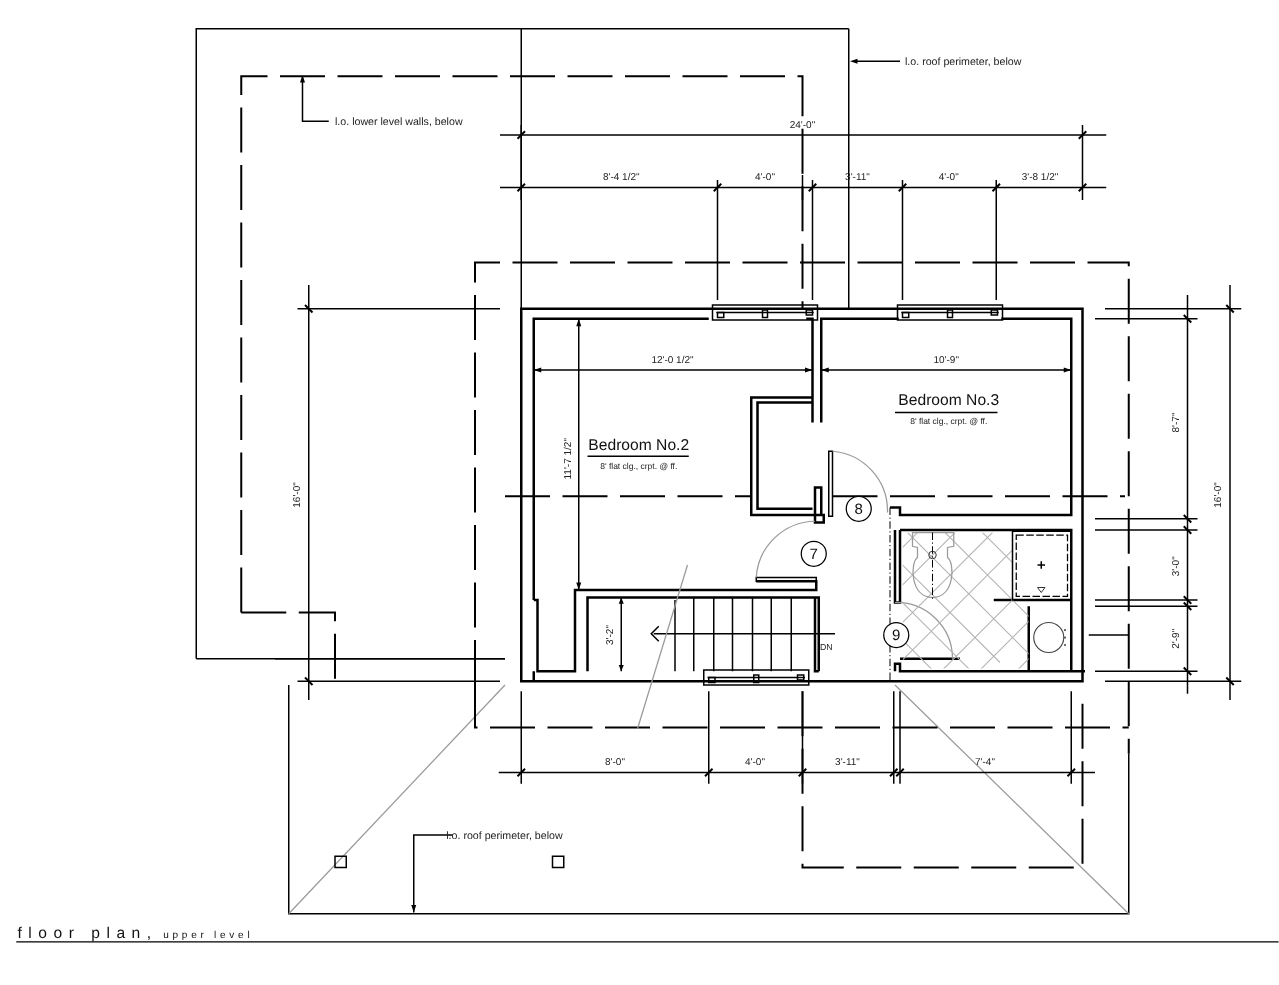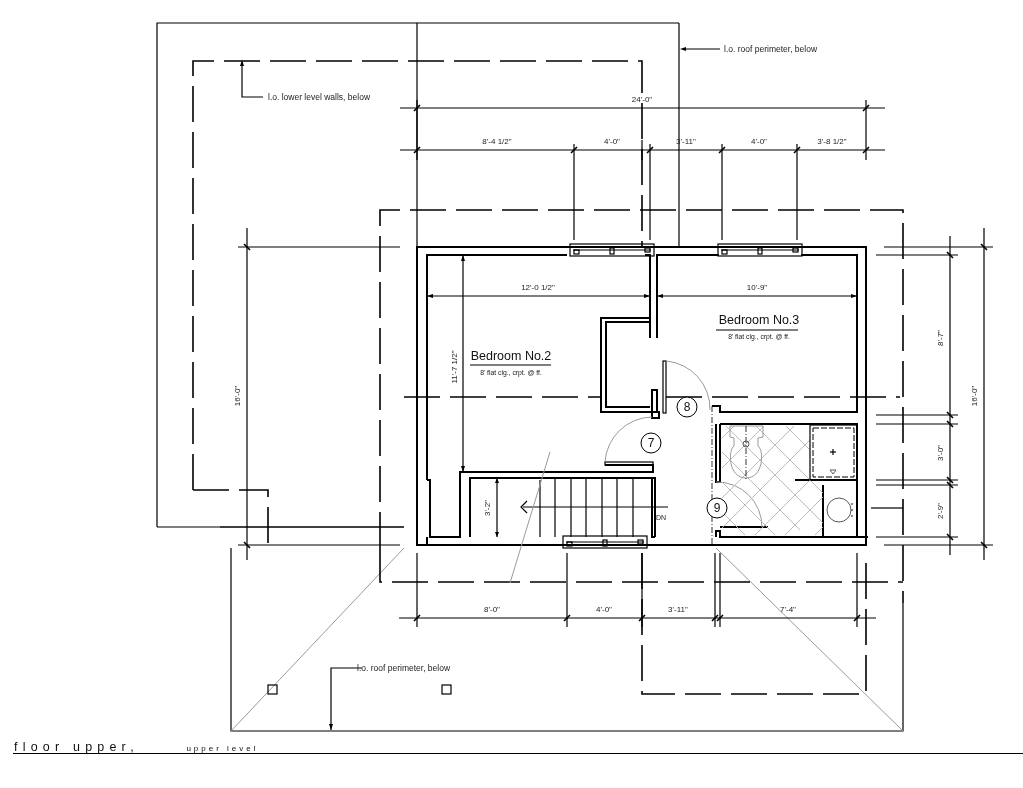--- a/index.html
+++ b/index.html
@@ -14,21 +14,21 @@
   .note { font-family: "Liberation Sans", sans-serif; font-size: 8.5px; fill: #222; }
   .room { font-family: "Liberation Sans", sans-serif; font-size: 12.5px; fill: #111; }
   .sub { font-family: "Liberation Sans", sans-serif; font-size: 6.8px; fill: #222; }
   .tag { font-family: "Liberation Sans", sans-serif; font-size: 12px; fill: #111; }
   .small { font-family: "Liberation Sans", sans-serif; font-size: 7px; fill: #222; }
   .title-bar {
     position: absolute; left: 14px; top: 737px; white-space: nowrap;
     color: #111;
   }
   .title-main { font-size: 12.5px; letter-spacing: 5.2px; }
-  .title-sub { font-size: 8px; letter-spacing: 3px; margin-left: 43px; }
+  .title-sub { font-size: 8px; letter-spacing: 3px; }
   .title-rule { position: absolute; left: 13px; top: 753px; width: 1010px; height: 1px; background: #000; }
 </style>
 </head>
 <body>
 
 <svg width="1023" height="788" viewBox="0 0 1023 788">
 
   <g>
     <polyline class="thin" points="157,527 157,23 417,23 417,527"></polyline>
     <line class="thin" x1="157" y1="527" x2="404" y2="527"></line>
@@ -286,16 +286,16 @@
   <text class="sub" x="759" y="339" text-anchor="middle">8' flat clg., crpt. @ ff.</text>
 
   <text class="tag" x="651" y="447" text-anchor="middle">7</text>
   <text class="tag" x="687" y="411" text-anchor="middle">8</text>
   <text class="tag" x="717" y="512" text-anchor="middle">9</text>
 
   <text class="small" x="656" y="520">DN</text>
 </svg>
 
 <div class="title-bar">
-  <span class="title-main">floor upper,</span>
+  <span class="title-main">floor plan,</span>
   <span class="title-sub">upper level</span>
 </div>
 <div class="title-rule"></div>
 
 </body></html>

